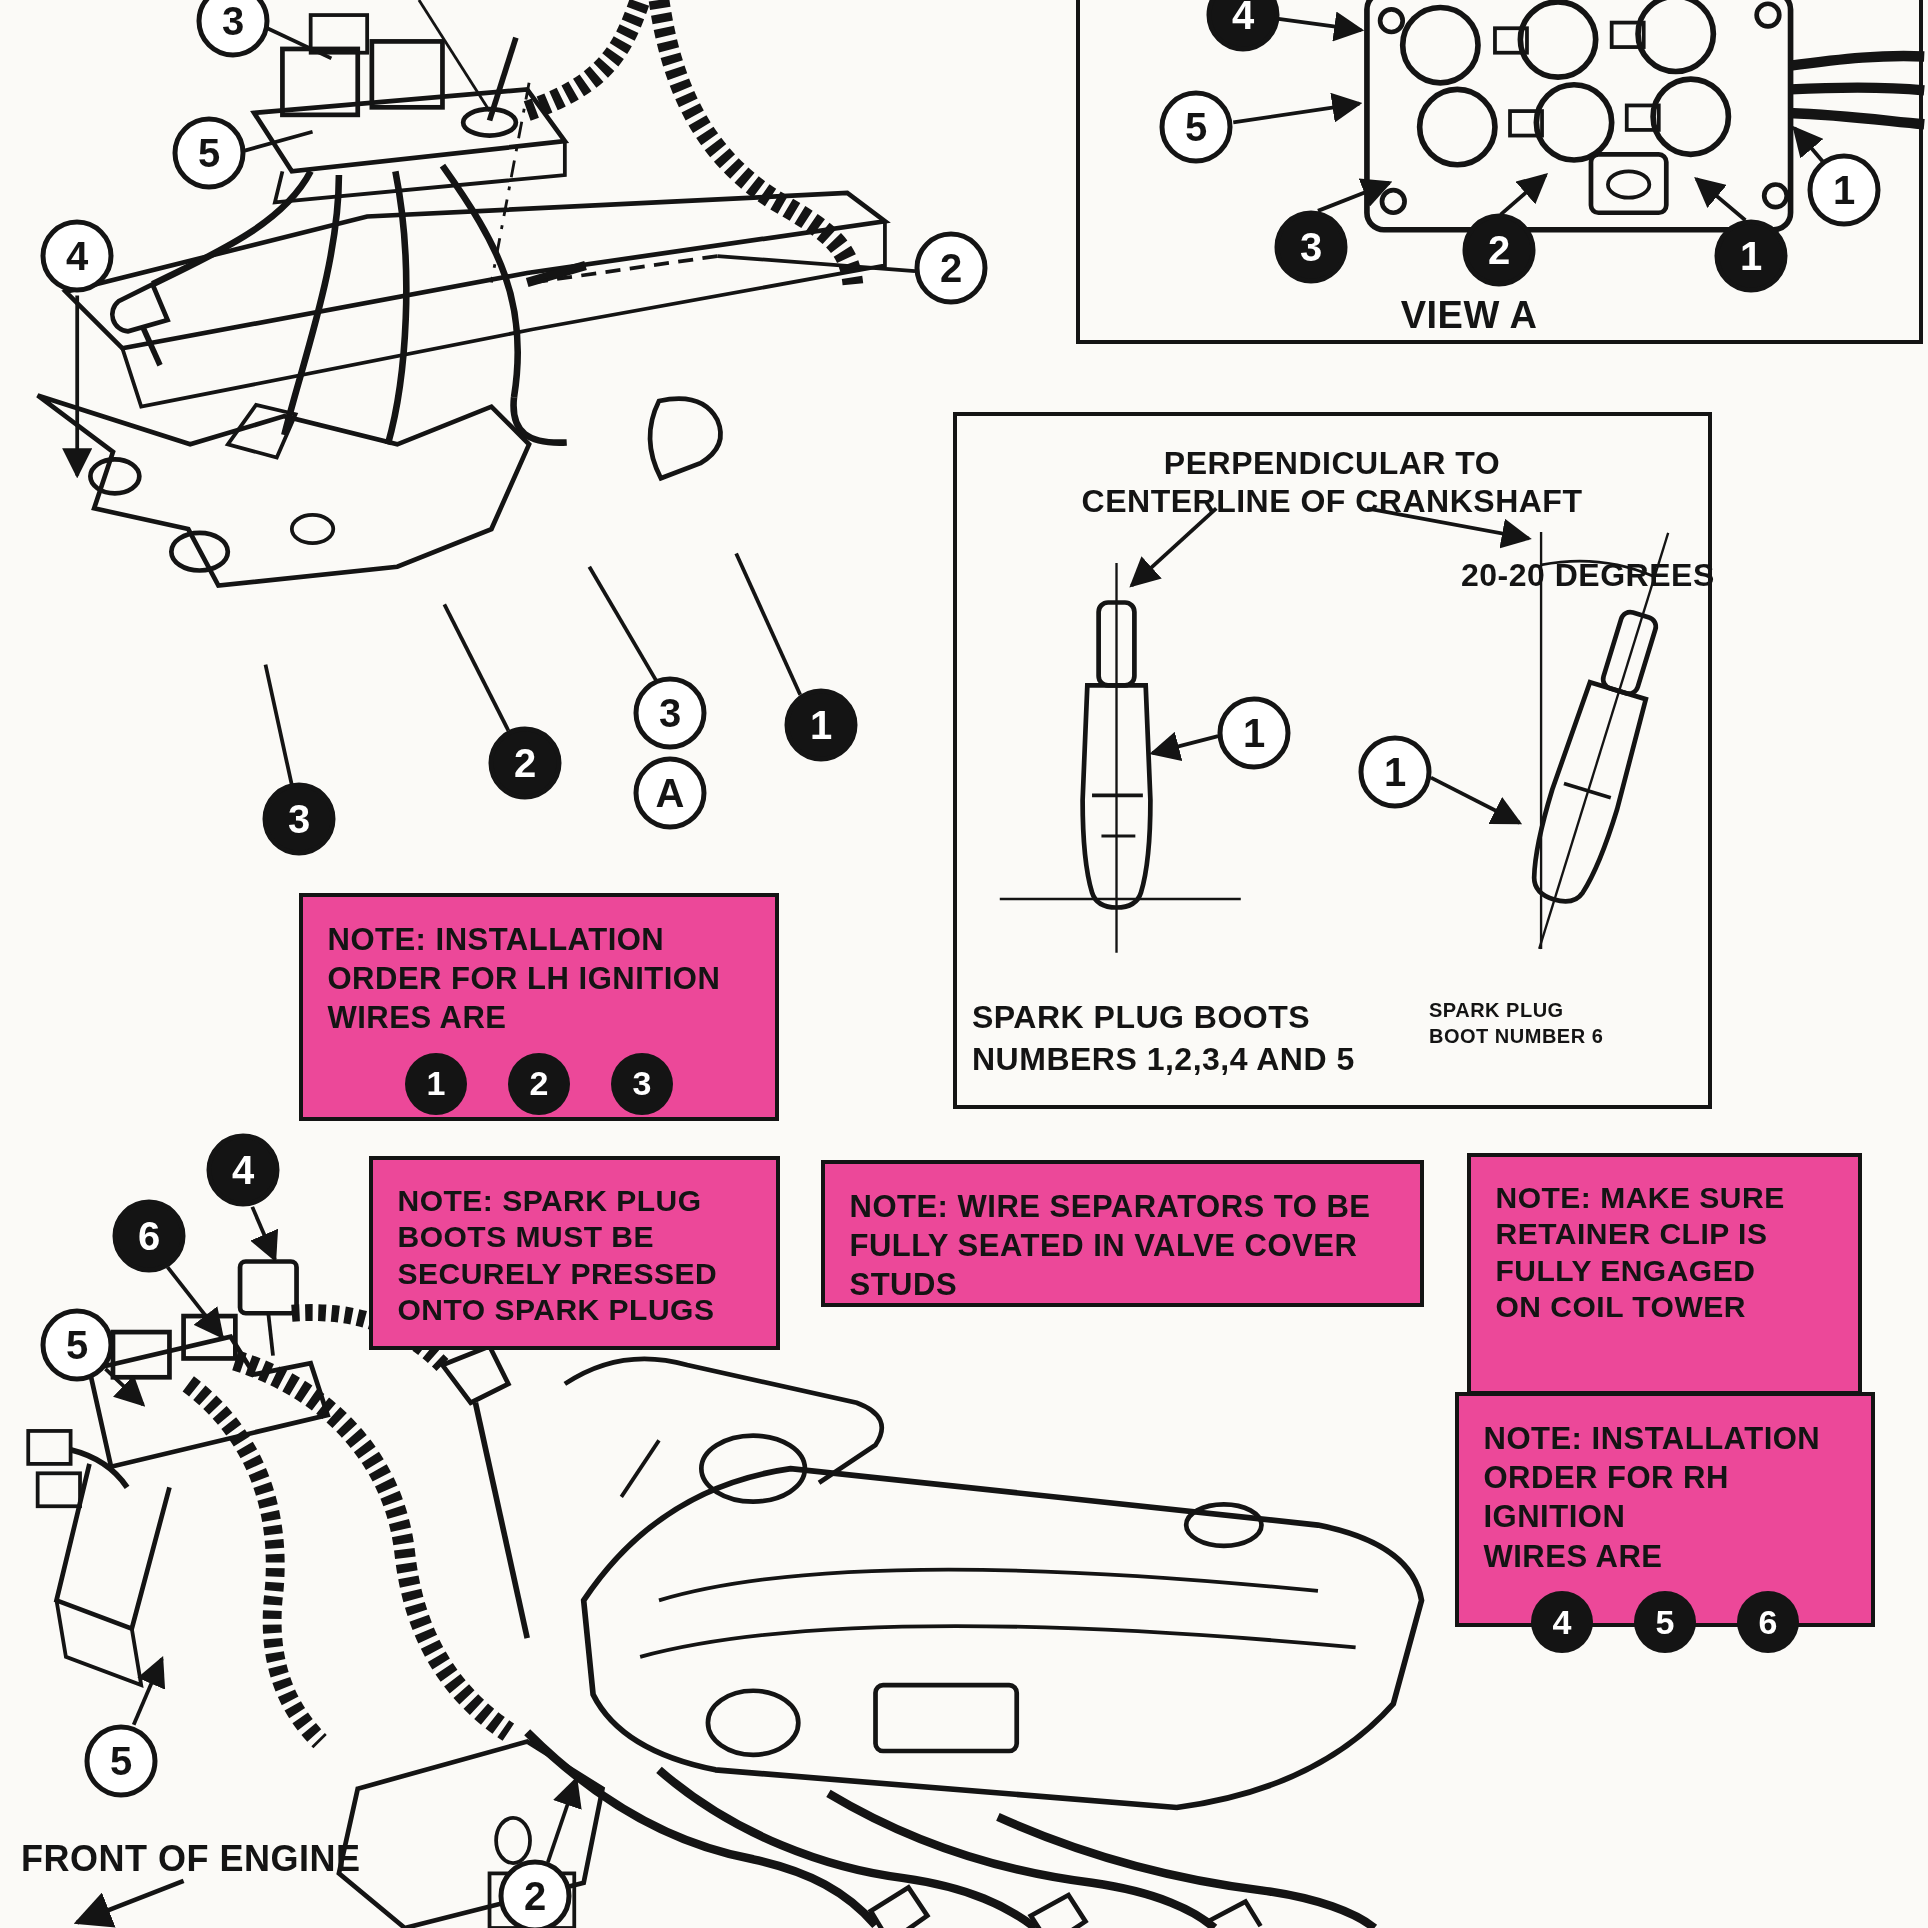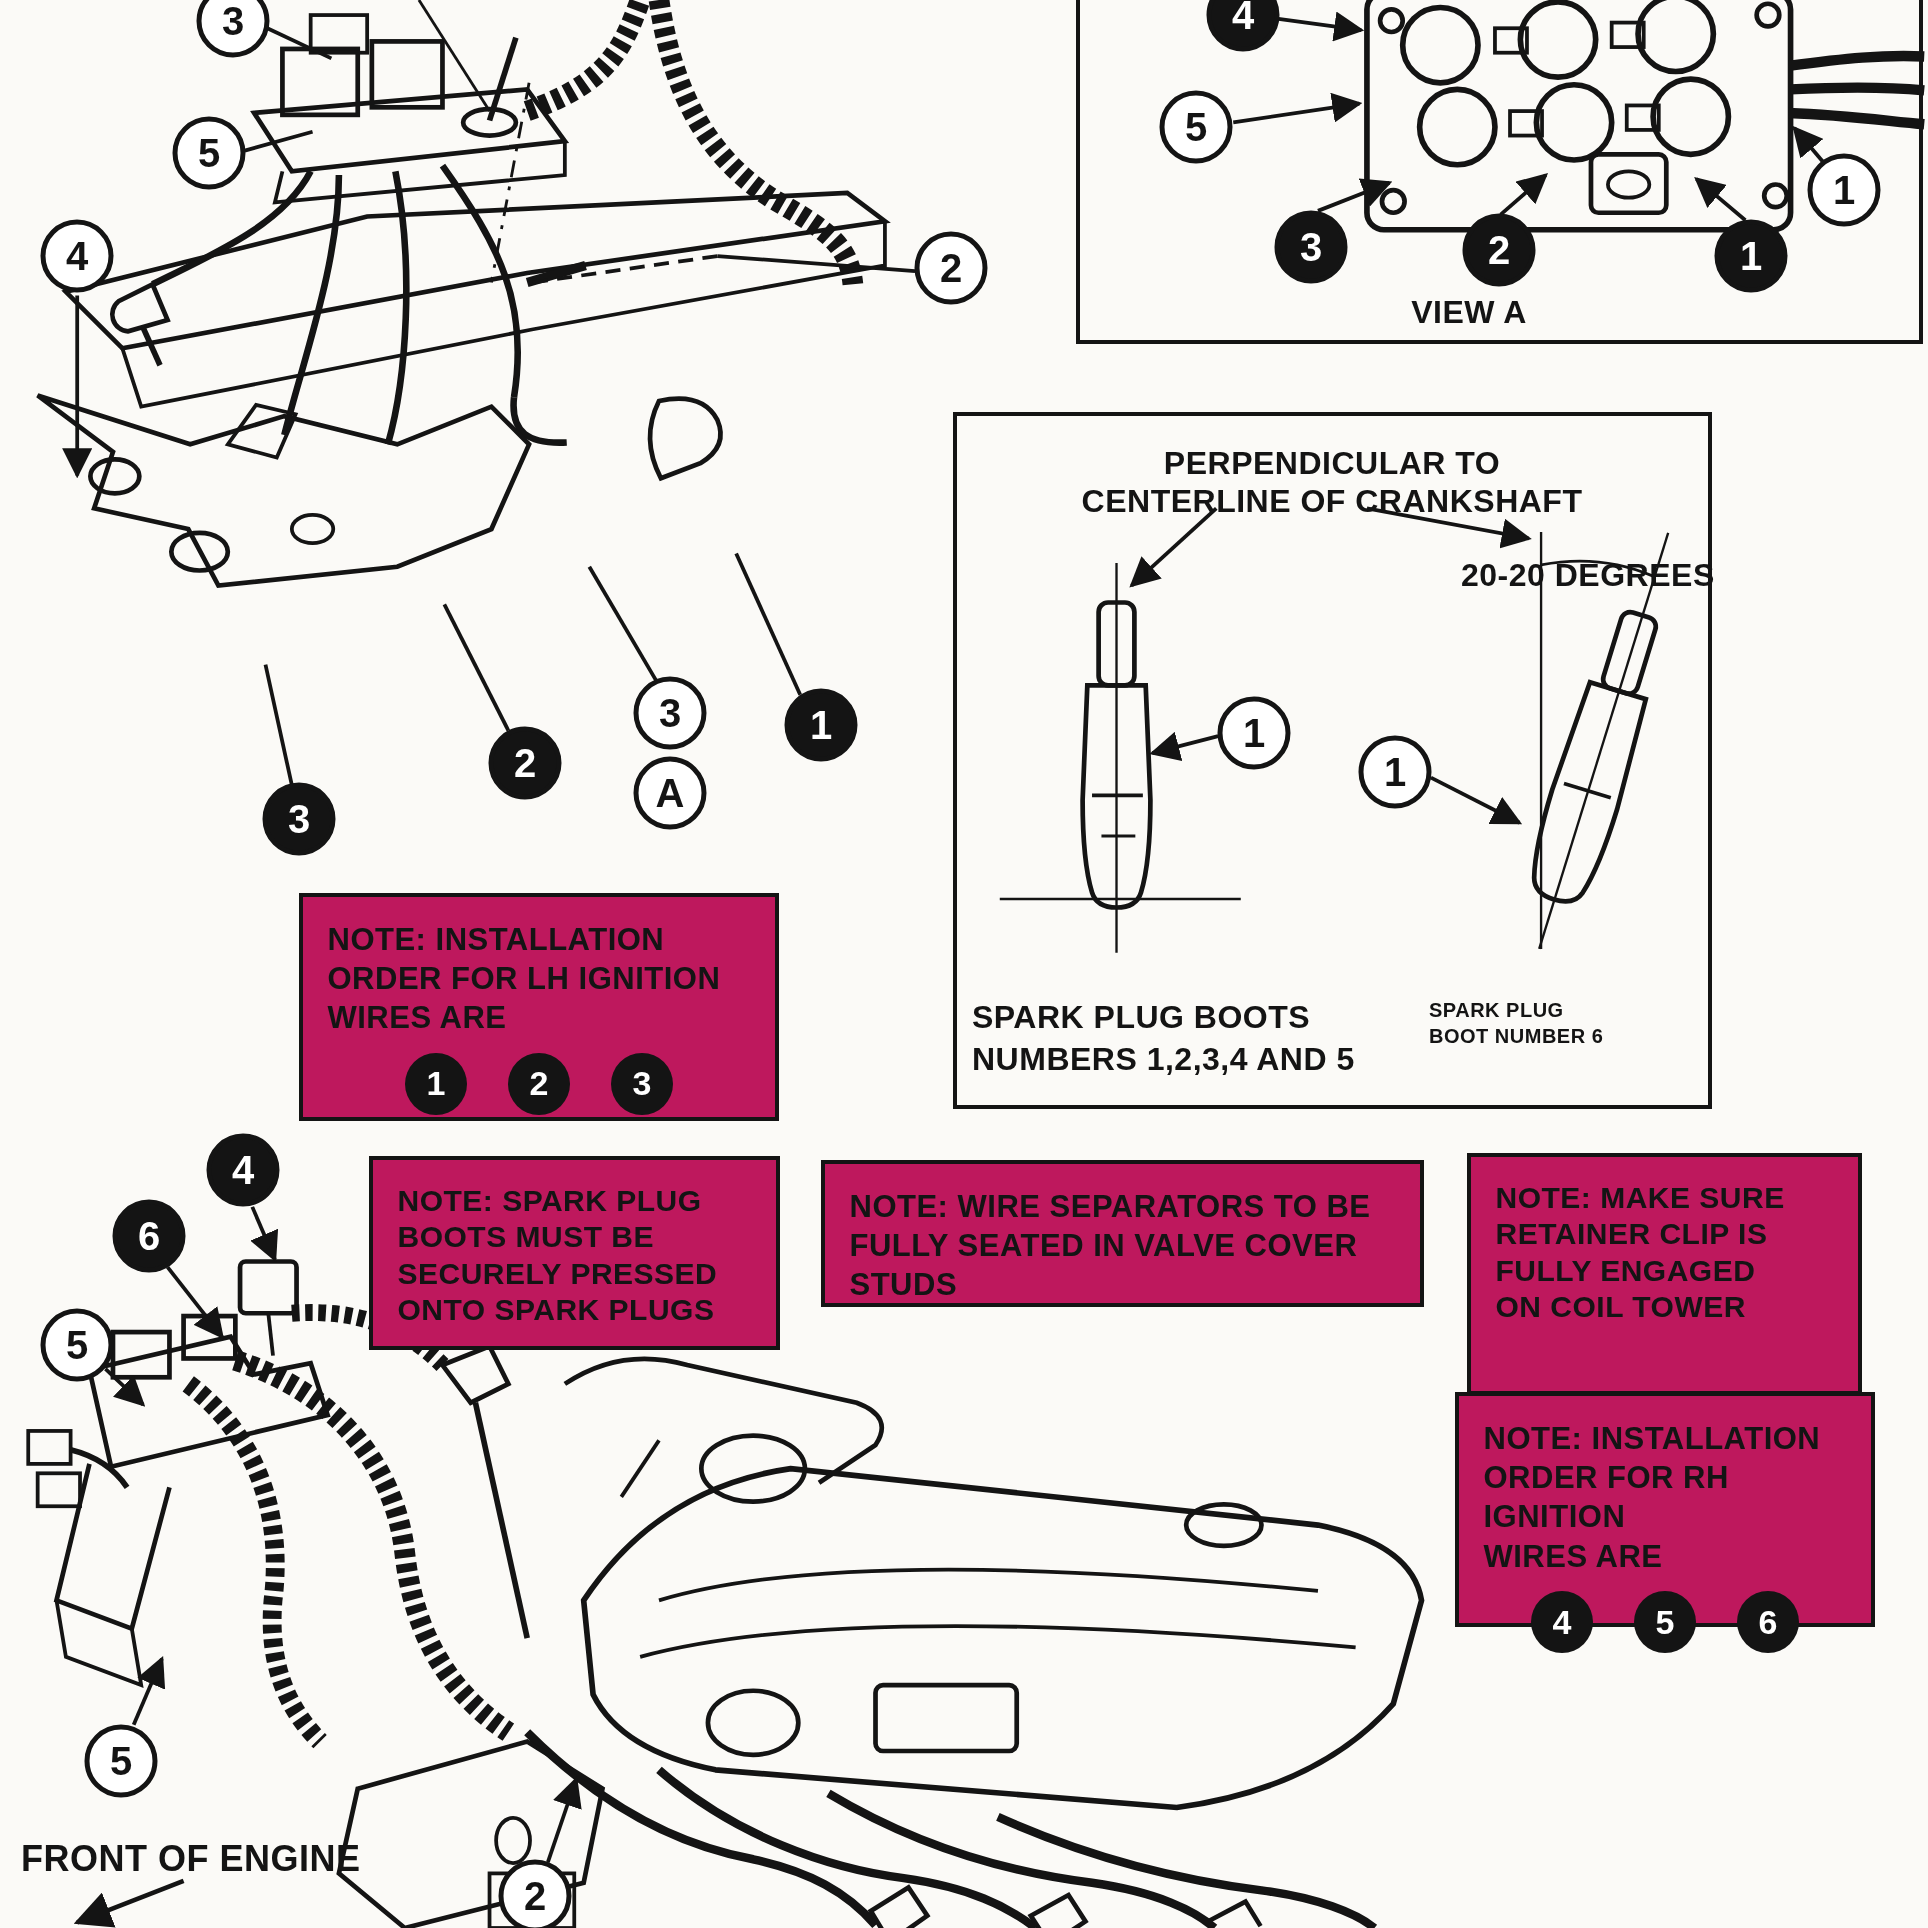--- a/index.html
+++ b/index.html
@@ -1,21 +1,21 @@
 <!DOCTYPE html>
 <html style="font-size:15px"><head>
 <meta charset="utf-8">
 <style>
   :root { --ink:#141414; --paper:#fbfaf7; }
   * { box-sizing:border-box; margin:0; padding:0; }
   body { width:1928px; height:1928px; background:var(--paper); position:relative; overflow:hidden;
          font-family:"Liberation Sans", sans-serif; color:var(--ink); }
   .art { position:absolute; inset:0; z-index:1; }
   .frame { position:absolute; border:4.7px solid var(--ink); background:transparent; z-index:2; }
-  .notebox { position:absolute; border:4.7px solid var(--ink); background:#be185d; z-index:2; padding:22.6px 24.5px; }
+  .notebox { position:absolute; border:4.7px solid var(--ink); background:#ec4899; z-index:2; padding:22.6px 24.5px; }
   .notetext { font-weight:bold; font-size:31px; line-height:1.27; white-space:pre-line; letter-spacing:0.5px; }
   .order-row { display:flex; gap:41px; justify-content:center; margin-top:15px; }
   .oc { width:62px; height:62px; border-radius:50%; background:var(--ink); color:#fff;
         display:flex; align-items:center; justify-content:center; font-size:34px; font-weight:bold; }
   .co { position:absolute; width:73px; height:73px; border-radius:50%; border:5.6px solid var(--ink);
         background:#fff; color:var(--ink); display:flex; align-items:center; justify-content:center;
         font-size:40px; font-weight:bold; transform:translate(-50%,-50%); z-index:3; }
   .co.filled { background:var(--ink); color:#fff; }
   .label { position:absolute; font-weight:bold; z-index:2; letter-spacing:0.5px; }
   .pre { white-space:pre-line;margin-top:16px; }
@@ -167,21 +167,21 @@
     <path d="M112,1454 L152,1492" marker-end="url(#arr)"></path>
     <path d="M142,1832 L172,1762" marker-end="url(#arr)"></path>
     <path d="M582,1978 L612,1890" marker-end="url(#arr)"></path>
     <path d="M195,1998 L82,2042" stroke-width="5" marker-end="url(#arr)"></path>
   </g>
 </svg>
 
 <div class="frame" style="left:1076px; top:-5.6px; width:847px; height:350px;"></div>
 <div class="frame" style="left:953px; top:412px; width:759px; height:697px;"></div>
 
-<div class="label ctr" style="left:1469px; top:294px; font-size:32px;">VIEW A</div>
+<div class="label ctr" style="left:1469px; top:294px; font-size:38px;">VIEW A</div>
 
 <div class="label ctr pre" style="left:1332px; top:429px; font-size:32px; line-height:1.18;">PERPENDICULAR TO
 CENTERLINE OF CRANKSHAFT</div>
 
 <div class="label" style="left:1461px; top:557px; font-size:32px;">20-20 DEGREES</div>
 
 <div class="label pre" style="left:972px; top:981px; font-size:32px; line-height:1.3;">SPARK PLUG BOOTS
 NUMBERS 1,2,3,4 AND 5</div>
 
 <div class="label pre" style="left:1429px; top:981px; font-size:20px; line-height:1.3;">SPARK PLUG

